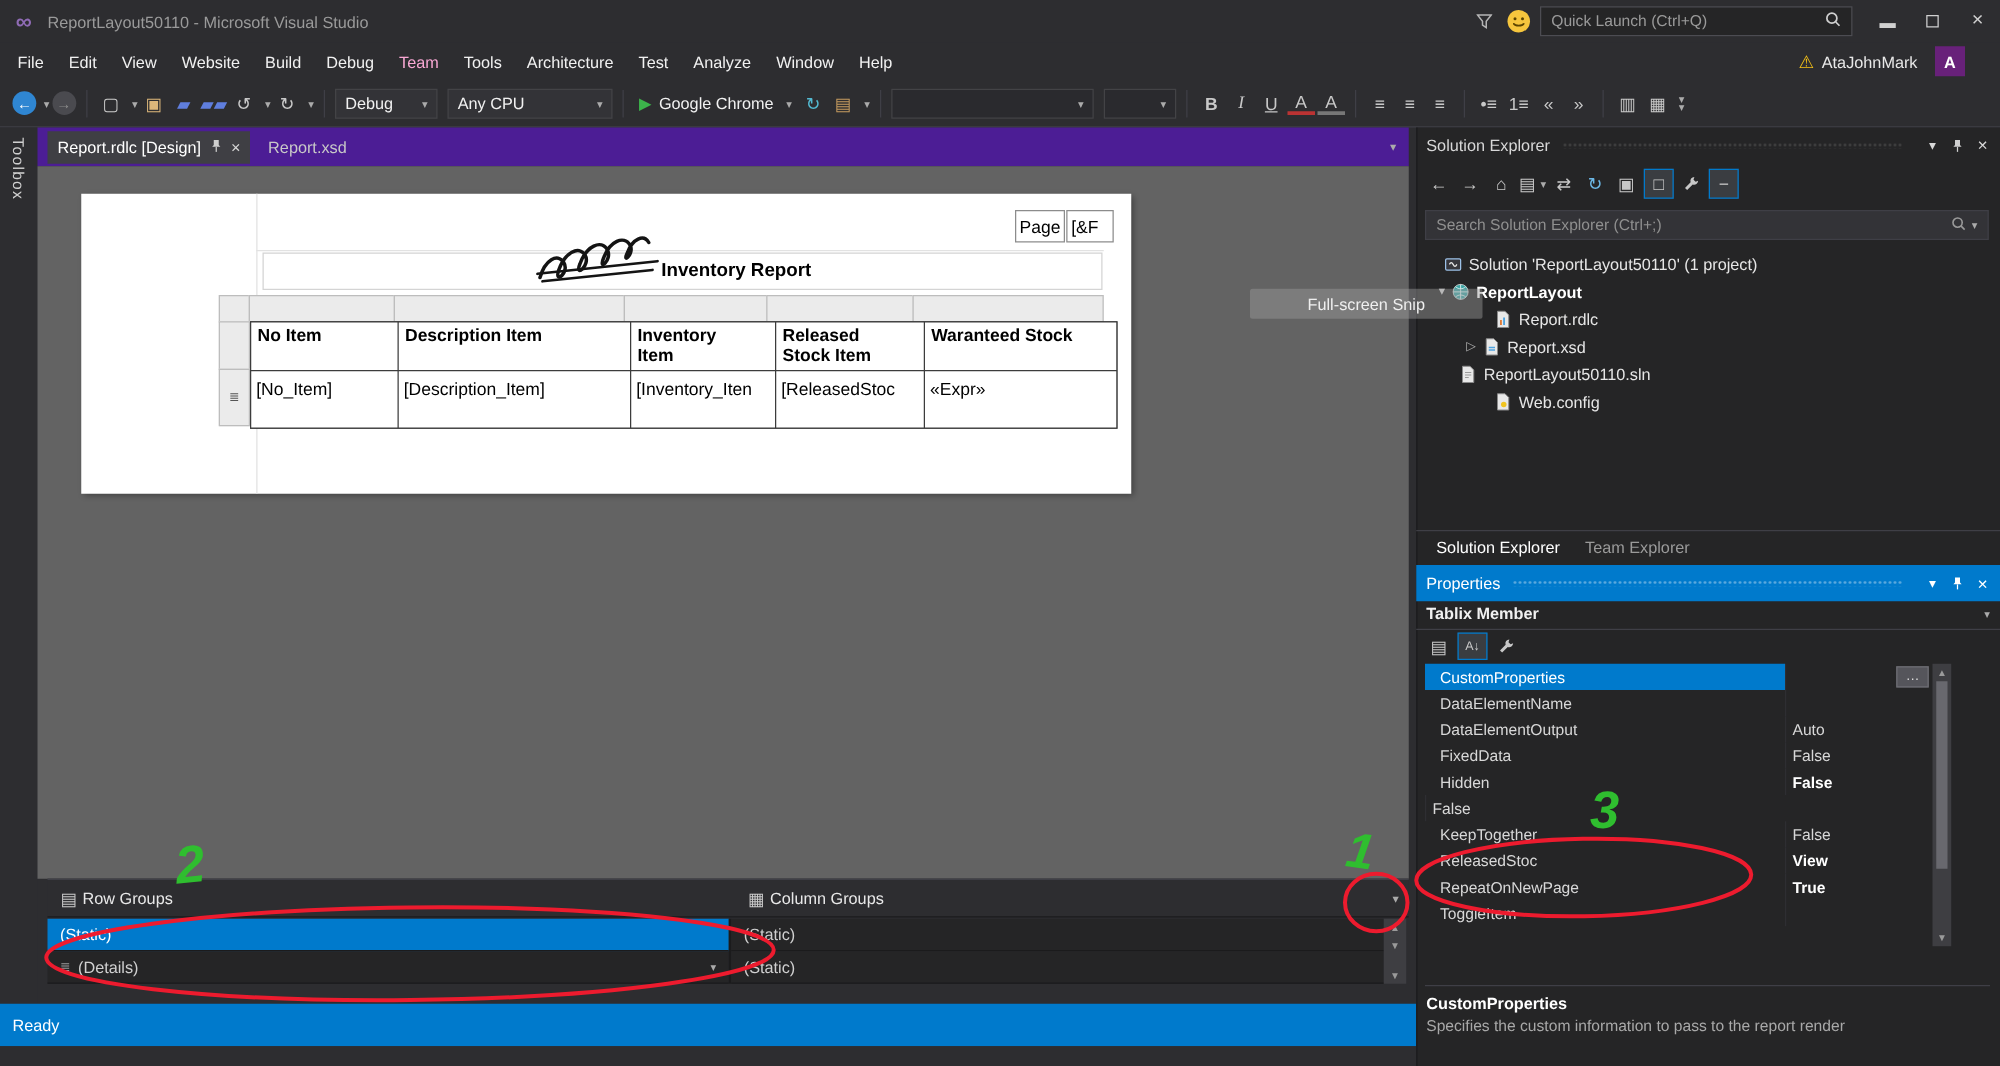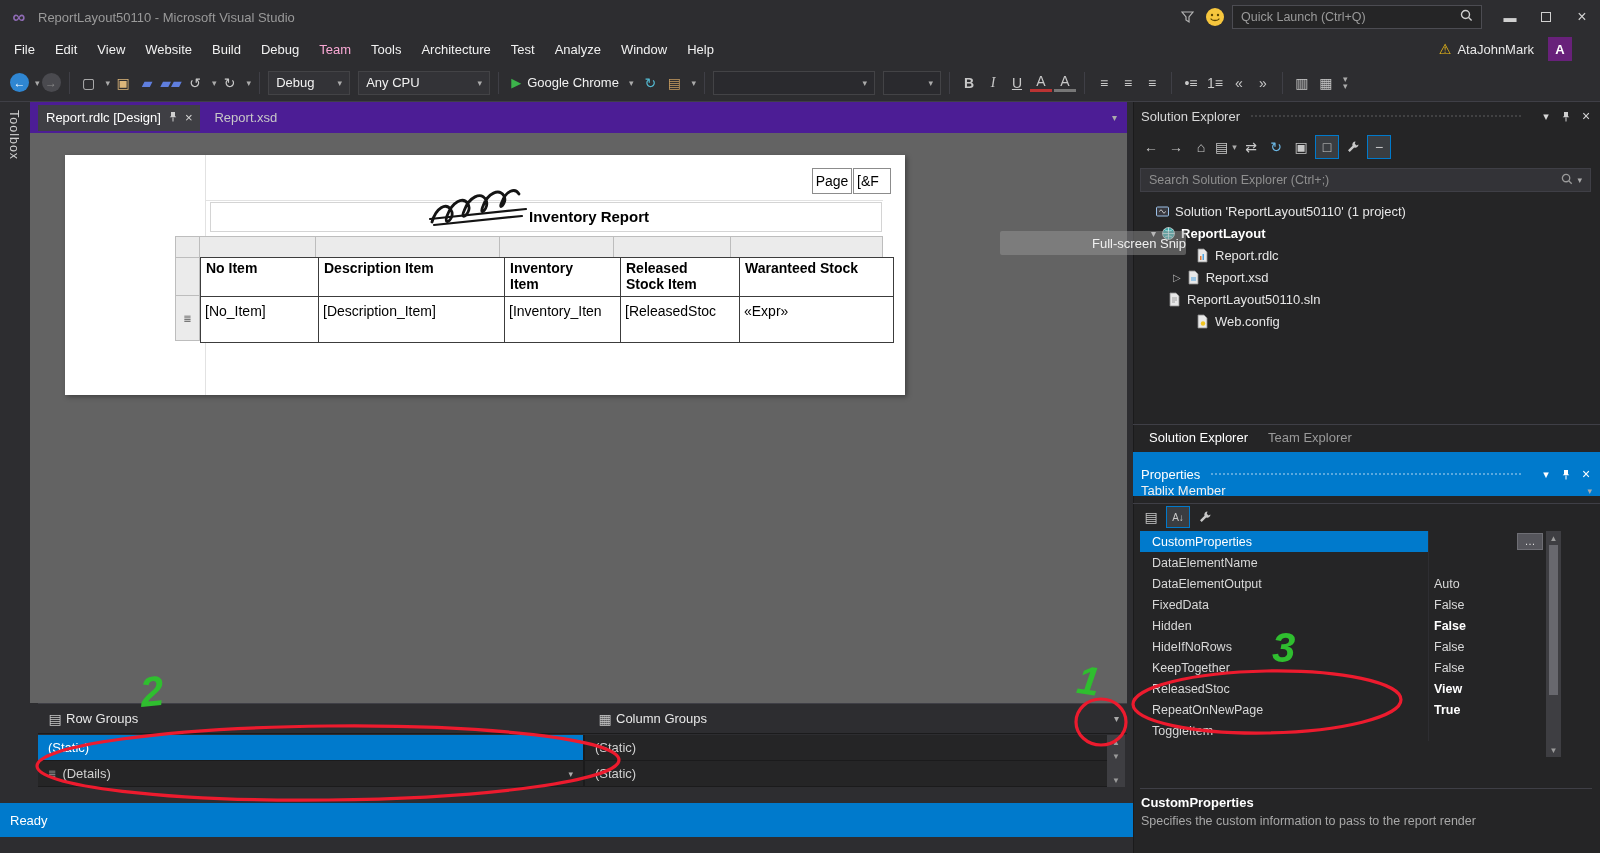--- a/index.html
+++ b/index.html
@@ -227,21 +227,21 @@
         <div class="cell hd"><span>Waranteed Stock</span></div>
         <div class="cell dt"><span>[No_Item]</span></div>
         <div class="cell dt"><span>[Description_Item]</span></div>
         <div class="cell dt"><span>[Inventory_Iten</span></div>
         <div class="cell dt"><span>[ReleasedStoc</span></div>
         <div class="cell dt"><span>«Expr»</span></div>
       </div>
     </div>
   </div>
 
-  <div class="abs flex" style="left:1000px;top:231px;width:186px;height:24px;background:rgba(155,155,155,.45);border-radius:2px;justify-content:flex-end;z-index:45">
+  <div class="abs flex" style="left:1000px;top:231px;width:186px;height:24px;background:rgba(155,155,155,.45);border-radius:2px;justify-content:center;z-index:45">
     <span style="color:#efefef;font-size:13px">Full-screen Snip</span>
   </div>
 
   <div class="abs flex" style="left:38px;top:703px;width:1089px;height:31px;background:#2d2d30;border-top:1px solid #3f3f46;border-bottom:1px solid #1b1b1c">
     <span class="ic" style="margin-left:6px">▤</span>
     <span style="color:#e8e8e8">Row Groups</span>
     <span style="position:absolute;left:556px" class="flex">
       <span class="ic">▦</span>
       <span style="color:#e8e8e8">Column Groups</span>
     </span>
@@ -365,34 +365,34 @@
           <circle cx="8" cy="9.5" r="2.2" fill="#f0c420"></circle>
         </svg></span>
     <span>Web.config</span>
   </div>
 
   <div class="abs flex" style="left:1133px;top:424px;width:467px;height:26px;z-index:11;border-top:1px solid #3f3f46;padding-left:6px">
     <span class="toolwin-tab" style="color:#fff">Solution Explorer</span>
     <span class="toolwin-tab" style="color:#9a9a9a">Team Explorer</span>
   </div>
 
-  <div class="abs flex" style="left:1133px;top:452px;width:467px;height:44px;background:#007acc;z-index:11;padding-left:8px">
+  <div class="abs flex" style="left:1133px;top:452px;width:467px;height:29px;background:#007acc;z-index:11;padding-left:8px">
     <span style="color:#fff">Properties</span>
     <span class="drag-dots"></span>
     <span class="ttl-ic caret" style="color:#fff">▾</span>
     <span class="ttl-ic">
         <svg width="10" height="11" viewBox="0 0 10 11">
           <path d="M3 1h4v4l1.3 1.3H1.7L3 5z" fill="#fff"></path>
           <rect x="4.5" y="6.5" width="1" height="4" fill="#fff"></rect>
         </svg>
       </span>
     <span class="ttl-ic" style="font-size:14px;margin-right:4px;color:#fff">×</span>
   </div>
   <div class="abs flex" style="left:1133px;top:478px;width:467px;height:26px;z-index:11;padding:0 8px;border-bottom:1px solid #3f3f46">
-    <span style="color:#f1f1f1;font-weight:normal">Tablix Member</span>
+    <span style="color:#f1f1f1;font-weight:bold">Tablix Member</span>
     <span style="flex:1"></span>
     <span class="caret">▾</span>
   </div>
   <div class="abs flex" style="left:1140px;top:504px;width:452px;height:26px;z-index:11;gap:4px">
     <span class="ic">▤</span>
     <span class="ic" style="border:1px solid #007acc;background:#3a3d41;width:24px;height:22px;font-size:10px">A↓</span>
     <span class="ic">
         <svg width="14" height="14" viewBox="0 0 14 14">
           <path d="M9.5 1.5a3.2 3.2 0 0 0-3 4.3L2 10.3 3.7 12l4.5-4.5a3.2 3.2 0 0 0 4.3-3l-2 .9-1.7-1.7z" fill="#c8c8c8"></path>
         </svg>
@@ -416,21 +416,20 @@
     </div>
     <div class="prow">
       <span class="pname">FixedData</span>
       <span class="pval">False</span>
     </div>
     <div class="prow">
       <span class="pname">Hidden</span>
       <span class="pval pv-bold">False</span>
     </div>
     <div class="prow">
-      <span class="pname">HideIfNoRows</span>
       <span class="pval">False</span>
     </div>
     <div class="prow">
       <span class="pname">KeepTogether</span>
       <span class="pval">False</span>
     </div>
     <div class="prow">
       <span class="pname">ReleasedStoc</span>
       <span class="pval pv-bold">View</span>
     </div>

